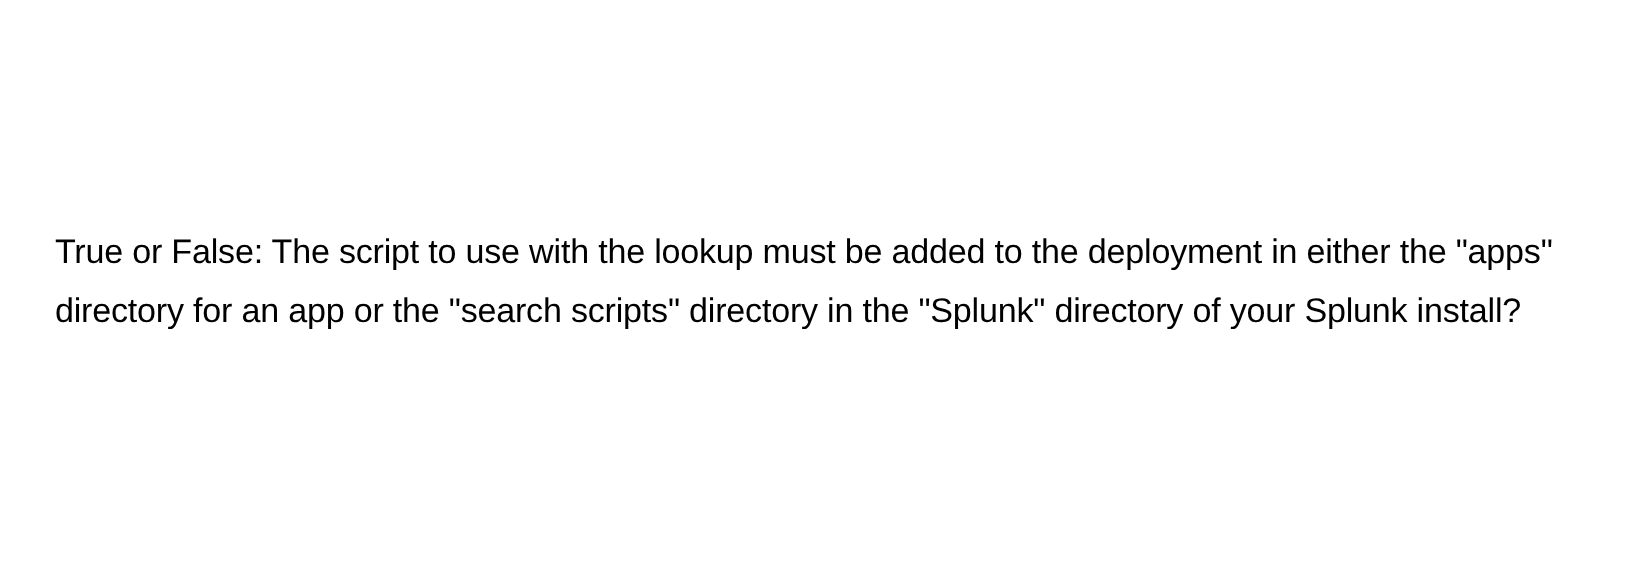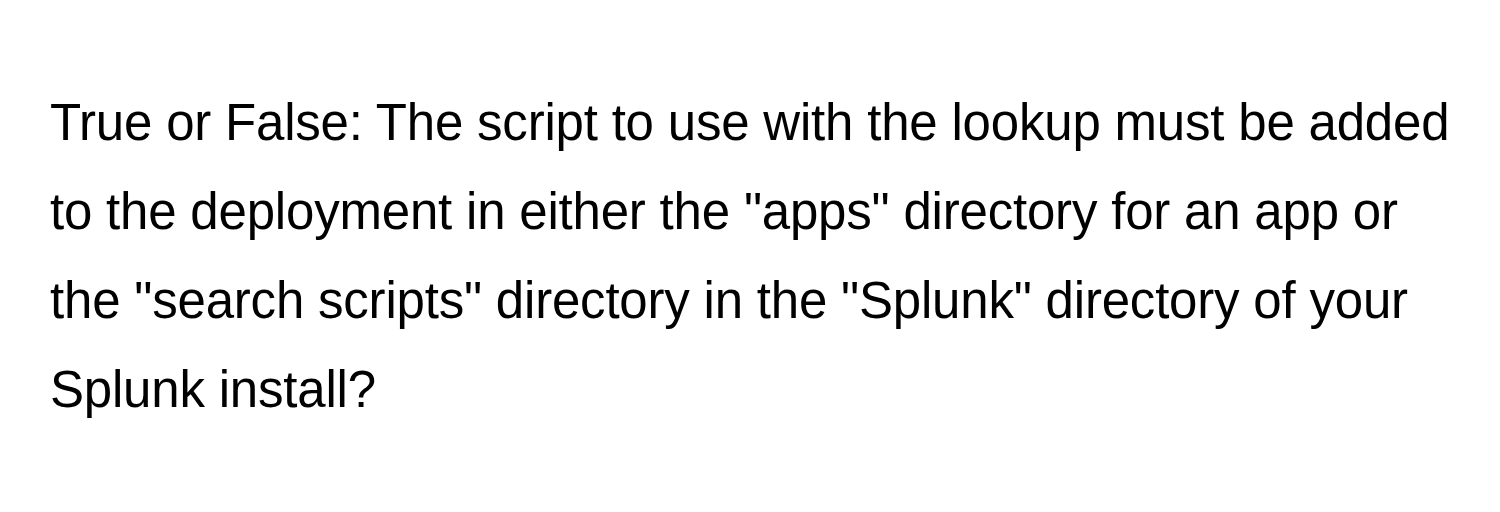--- a/index.html
+++ b/index.html
@@ -10,21 +10,21 @@
     body {
       width: 1500px;
       height: 512px;
       background: #ffffff;
       font-family: -apple-system, BlinkMacSystemFont, "Segoe UI", Helvetica, Arial, sans-serif;
       display: flex;
       align-items: center;
       padding: 0 50px;
     }
     .question-text {
-      font-size: 51px;
+      font-size: 31px;
       line-height: 1.75;
       color: #000000;
       font-weight: 400;
       letter-spacing: -0.2px;
     }
   </style>
 </head>
 <body>
 
 <div class="question-text">True or False: The script to use with the lookup must be added to the deployment in either the "apps" directory for an app or the "search scripts" directory in the "Splunk" directory of your Splunk install?</div>

